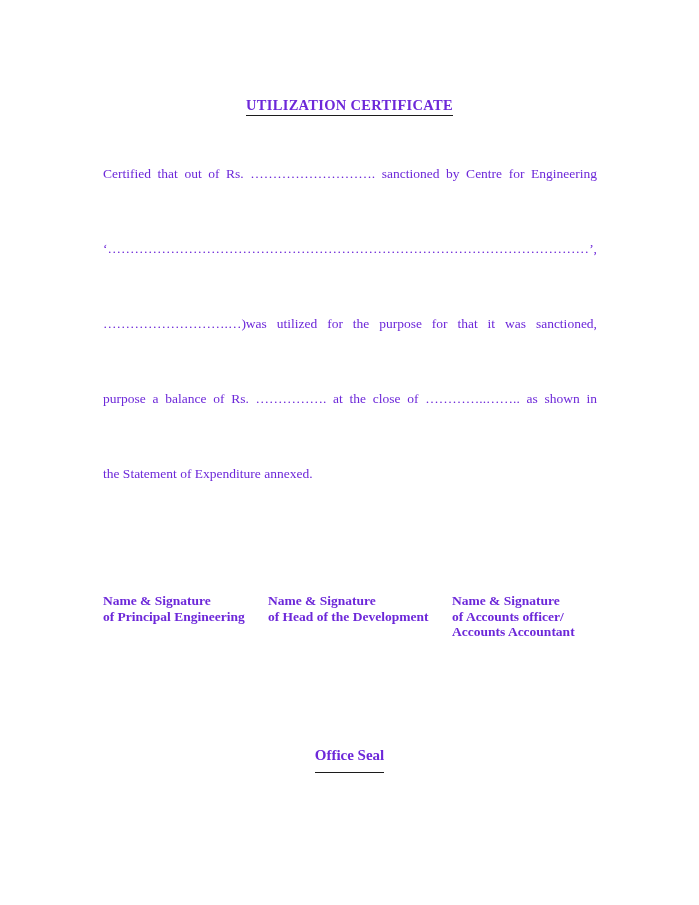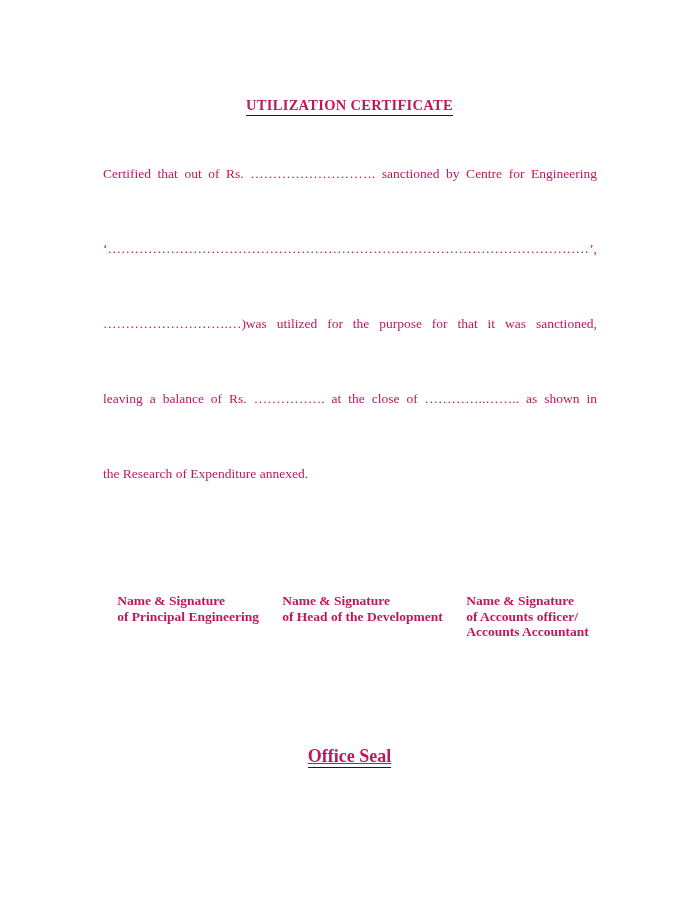--- a/index.html
+++ b/index.html
@@ -5,21 +5,21 @@
   html, body {
     margin: 0;
     padding: 0;
     background: #ffffff;
   }
   .page {
     width: 699px;
     height: 905px;
     background: #ffffff;
     font-family: "Liberation Serif", "DejaVu Serif", serif;
-    color: #be185d;
+    color: #6d28d9;
     position: relative;
     overflow: hidden;
   }
   .title-row {
     padding-top: 96px;
     text-align: center;
   }
   .title-text {
     font-weight: bold;
     font-size: 14.5px;
@@ -44,60 +44,58 @@
     display: flex;
   }
   .para-line.dotfill .fill {
     flex: 1 1 auto;
     overflow: hidden;
     white-space: nowrap;
   }
   .signatures {
     display: flex;
     margin: 104px 96px 0 103px;
-    justify-content: center;
   }
   .sig-block {
     font-weight: bold;
     font-size: 13.5px;
     line-height: 15.5px;
   }
   .sig-block:nth-child(1) { width: 165px; }
   .sig-block:nth-child(2) { width: 184px; }
   .seal-row {
     margin-top: 106px;
     text-align: center;
   }
   .seal-text {
     font-weight: bold;
-    font-size: 18px;
+    font-size: 15px;
     border-bottom: 1.8px solid #1c1c1c;
-    padding-bottom: 1px;
-    text-decoration: underline;
+    padding-bottom: 9px;
   }
 </style>
 </head>
 <body>
 
 <div class="page">
 
   <div class="title-row">
     <span class="title-text">UTILIZATION CERTIFICATE</span>
   </div>
 
   <div class="paragraph">
       <div class="para-line just">Certified that out of Rs. ………………………. sanctioned by Centre for Engineering</div>
       <div class="para-line dotfill">
         <span>‘</span>
         <span class="fill">……………………………………………………………………………………………………………………………………………………………………………………………………</span>
         <span>’,</span>
       </div>
       <div class="para-line just">……………………….…)was utilized for the purpose for that it was sanctioned,</div>
-      <div class="para-line just">leaving a balance of Rs. ……………. at the close of …………..…….. as shown in</div>
-      <div class="para-line">the Research of Expenditure annexed.</div>
+      <div class="para-line just">purpose a balance of Rs. ……………. at the close of …………..…….. as shown in</div>
+      <div class="para-line">the Statement of Expenditure annexed.</div>
     </div>
 
   <div class="signatures">
       <div class="sig-block">
         <div class="sig-line">Name &amp; Signature</div>
         <div class="sig-line">of Principal Engineering</div>
       </div>
       <div class="sig-block">
         <div class="sig-line">Name &amp; Signature</div>
         <div class="sig-line">of Head of the Development</div>

